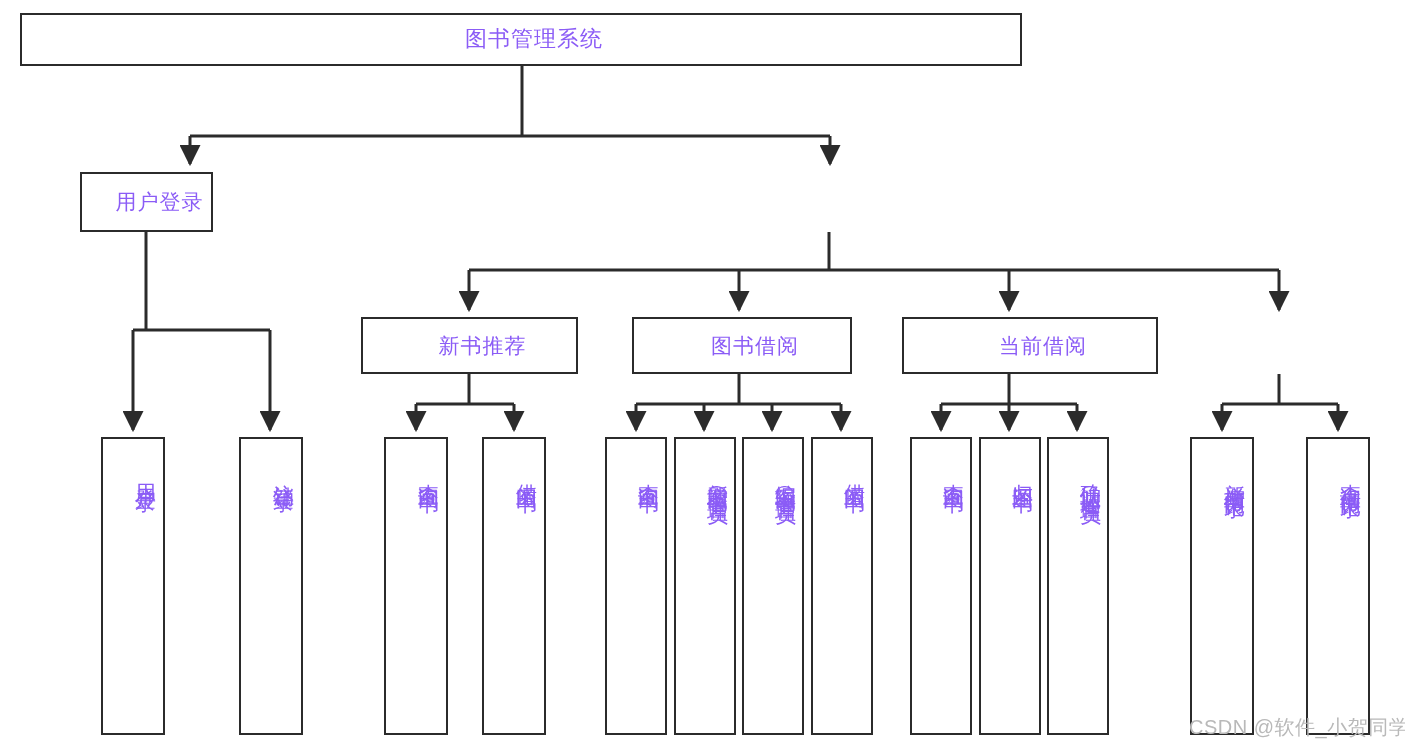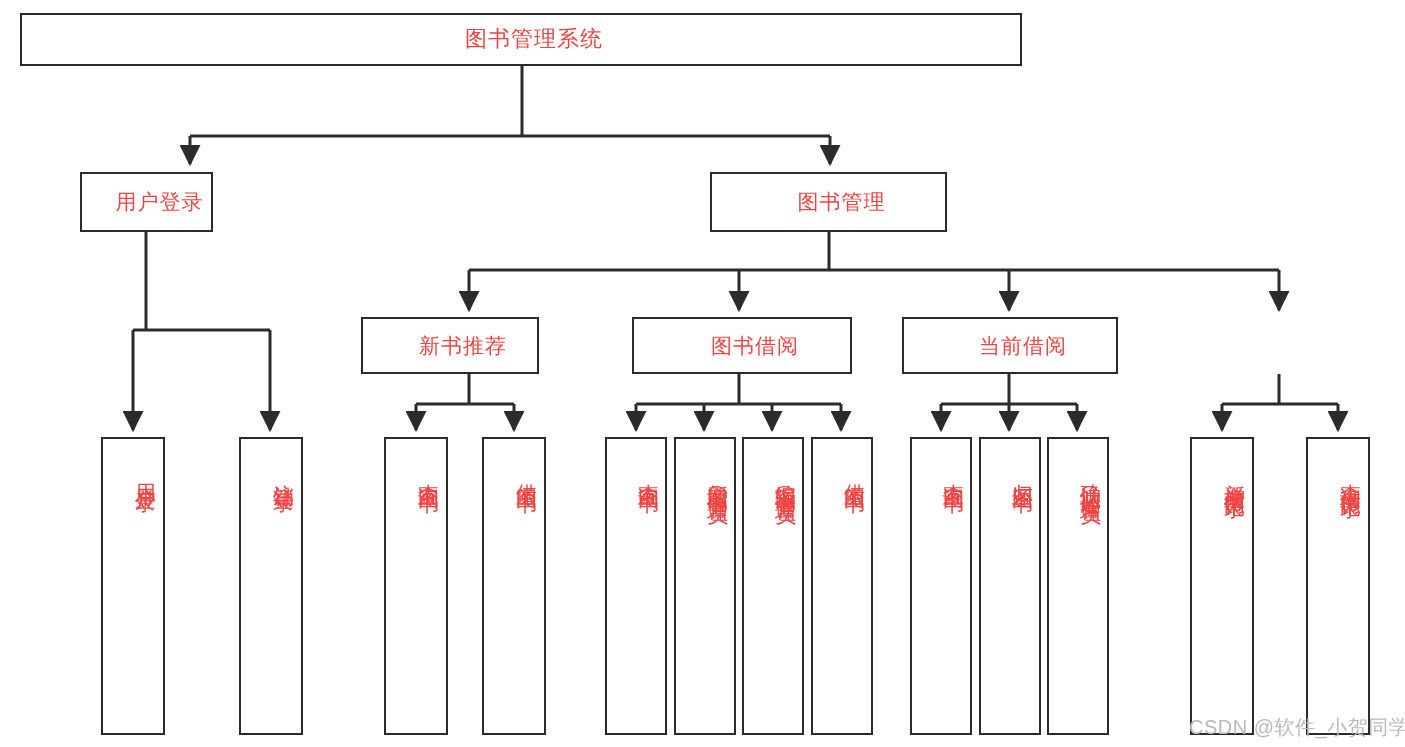--- a/index.html
+++ b/index.html
@@ -27,21 +27,21 @@
     pointer-events: none;
   }
   .node {
     position: absolute;
     box-sizing: border-box;
     background: #ffffff;
     border: 2px solid #2b2b2b;
     display: flex;
     align-items: center;
     justify-content: center;
-    color: #ef4444;
+    color: #8b5cf6;
     letter-spacing: 1px;
     padding-left: 26px;
   }
   .node-label {
     display: block;
     text-align: center;
     line-height: 1.22;
     white-space: pre-line;
   }
   
@@ -131,31 +131,28 @@
     </g>
   </svg>
 
   <div class="node horizontal root" style="left:20px; top:13px; width:1002px; height:53px;">
     <span class="node-label">图书管理系统</span>
   </div>
 
   <div class="node horizontal" style="left:80px; top:172px; width:133px; height:60px;">
     <span class="node-label">用户登录</span>
   </div>
-  <div class="node horizontal" style="left:710px; top:172px; width:237px; height:60px;">
-    <span class="node-label">图书管理</span>
-  </div>
-
-  <div class="node horizontal" style="left:361px; top:317px; width:178px; height:57px;">
+
+  <div class="node horizontal" style="left:361px; top:317px; width:217px; height:57px;">
     <span class="node-label">新书推荐</span>
   </div>
   <div class="node horizontal" style="left:632px; top:317px; width:220px; height:57px;">
     <span class="node-label">图书借阅</span>
   </div>
-  <div class="node horizontal" style="left:902px; top:317px; width:216px; height:57px;">
+  <div class="node horizontal" style="left:902px; top:317px; width:256px; height:57px;">
     <span class="node-label">当前借阅</span>
   </div>
 
   <div class="node vertical" style="left:101px; top:437px; width:64px; height:298px;">
     <span class="node-label">用户登录</span>
   </div>
   <div class="node vertical" style="left:239px; top:437px; width:64px; height:298px;">
     <span class="node-label">注销登录</span>
   </div>
 

